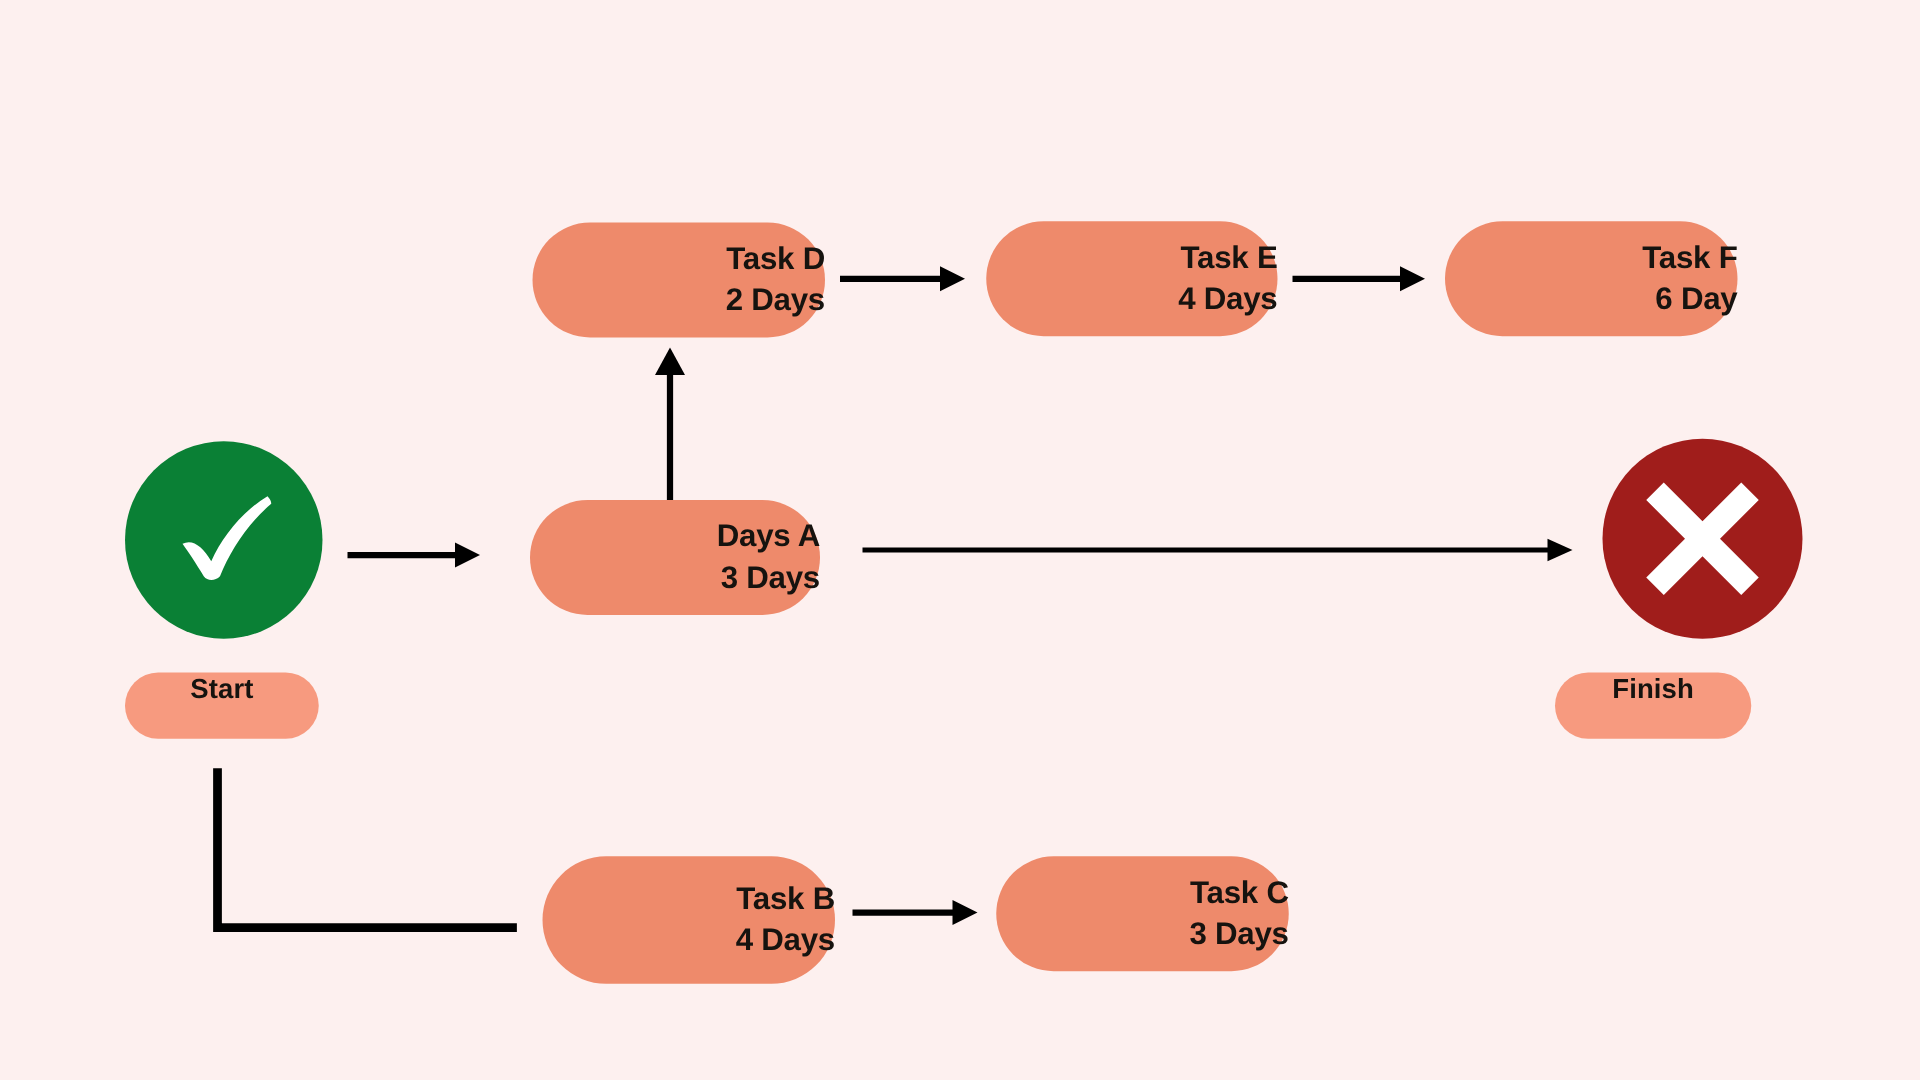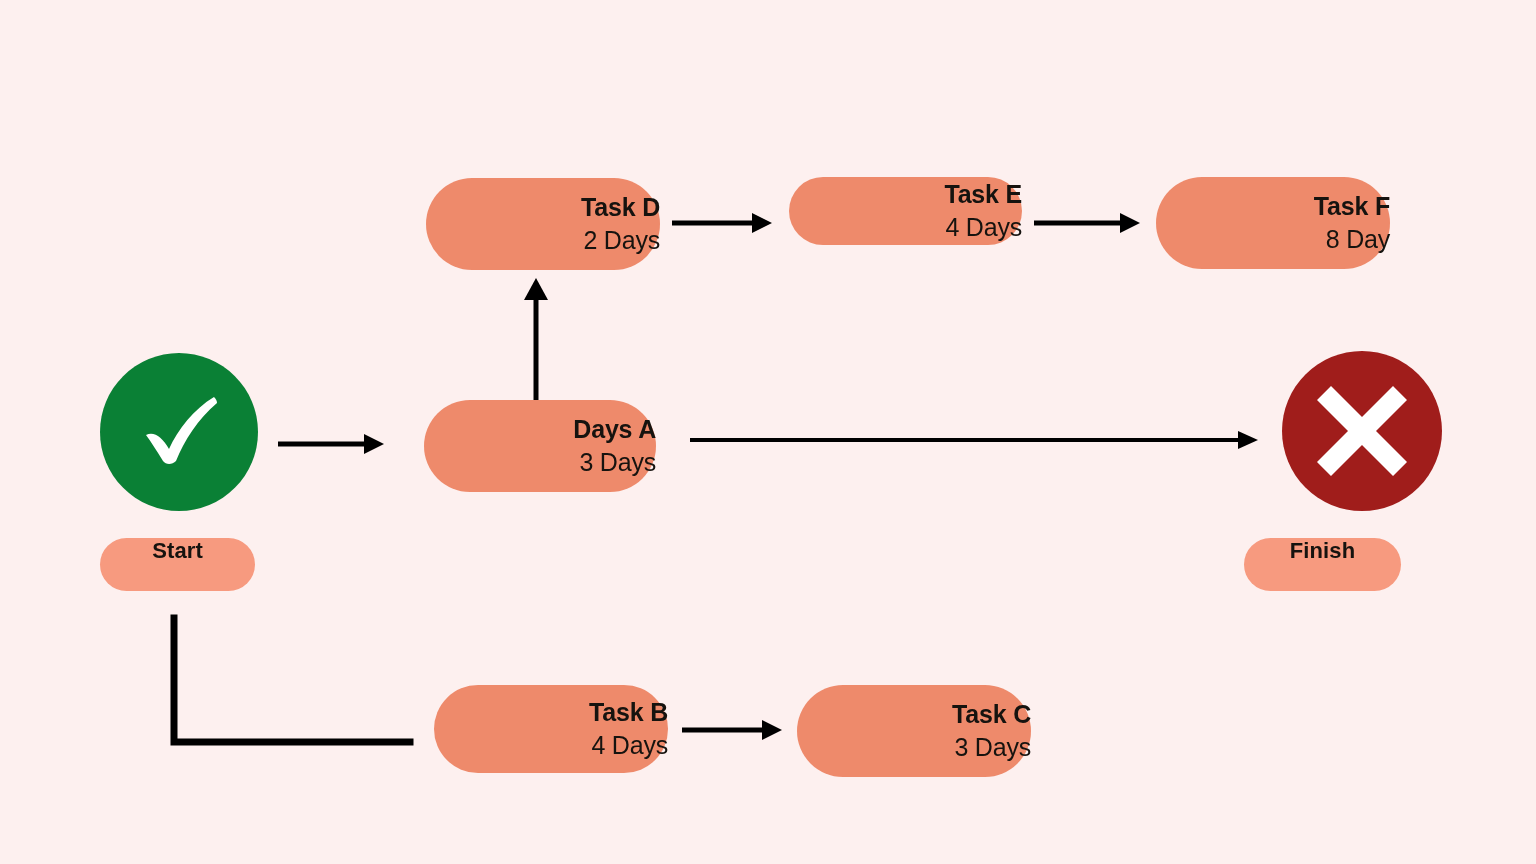--- a/index.html
+++ b/index.html
@@ -30,21 +30,21 @@
     color: #16130f;
     line-height: 1.08;
   }
   .task-title {
     font-size: 25px;
     font-weight: bold;
     letter-spacing: -0.2px;
   }
   .task-duration {
     font-size: 25px;
-    font-weight: normal;
+    font-weight: bold;
     letter-spacing: -0.2px;
     margin-top: 6px;
     margin-left: 20px;
   }
   
   .terminal-circle {
     position: absolute;
     border-radius: 50%;
     display: flex;
     align-items: center;
@@ -130,36 +130,36 @@
   </div>
   <div class="terminal-label" style="left:1244px; top:538px; width:157px; height:53px;">
     <span>Finish</span>
   </div>
 
   <div class="task-node" style="left:426px; top:178px; width:234px; height:92px;">
     <span class="task-title">Task D</span>
     <span class="task-duration">2 Days</span>
   </div>
 
-  <div class="task-node" style="left:789px; top:177px; width:233px; height:68px;">
+  <div class="task-node" style="left:789px; top:177px; width:233px; height:92px;">
     <span class="task-title">Task E</span>
     <span class="task-duration">4 Days</span>
   </div>
 
   <div class="task-node" style="left:1156px; top:177px; width:234px; height:92px;">
     <span class="task-title">Task F</span>
-    <span class="task-duration">8 Day</span>
+    <span class="task-duration">6 Day</span>
   </div>
 
   <div class="task-node" style="left:424px; top:400px; width:232px; height:92px;">
     <span class="task-title">Days A</span>
     <span class="task-duration">3 Days</span>
   </div>
 
-  <div class="task-node" style="left:434px; top:685px; width:234px; height:88px;">
+  <div class="task-node" style="left:434px; top:685px; width:234px; height:102px;">
     <span class="task-title">Task B</span>
     <span class="task-duration">4 Days</span>
   </div>
 
   <div class="task-node" style="left:797px; top:685px; width:234px; height:92px;">
     <span class="task-title">Task C</span>
     <span class="task-duration">3 Days</span>
   </div>
 
 </div>

